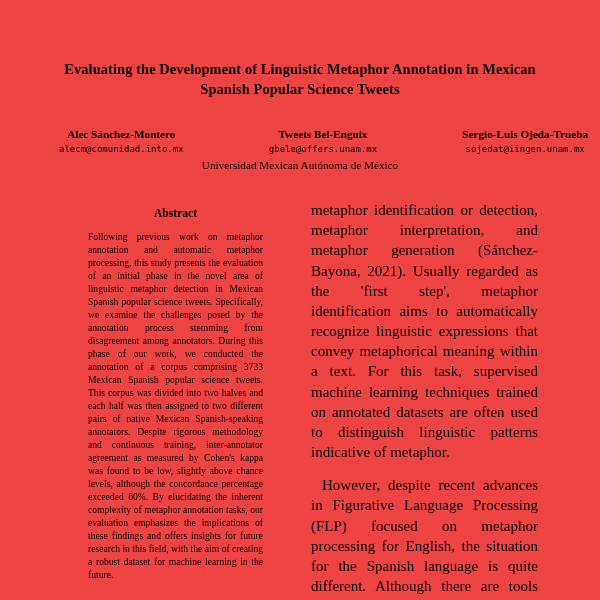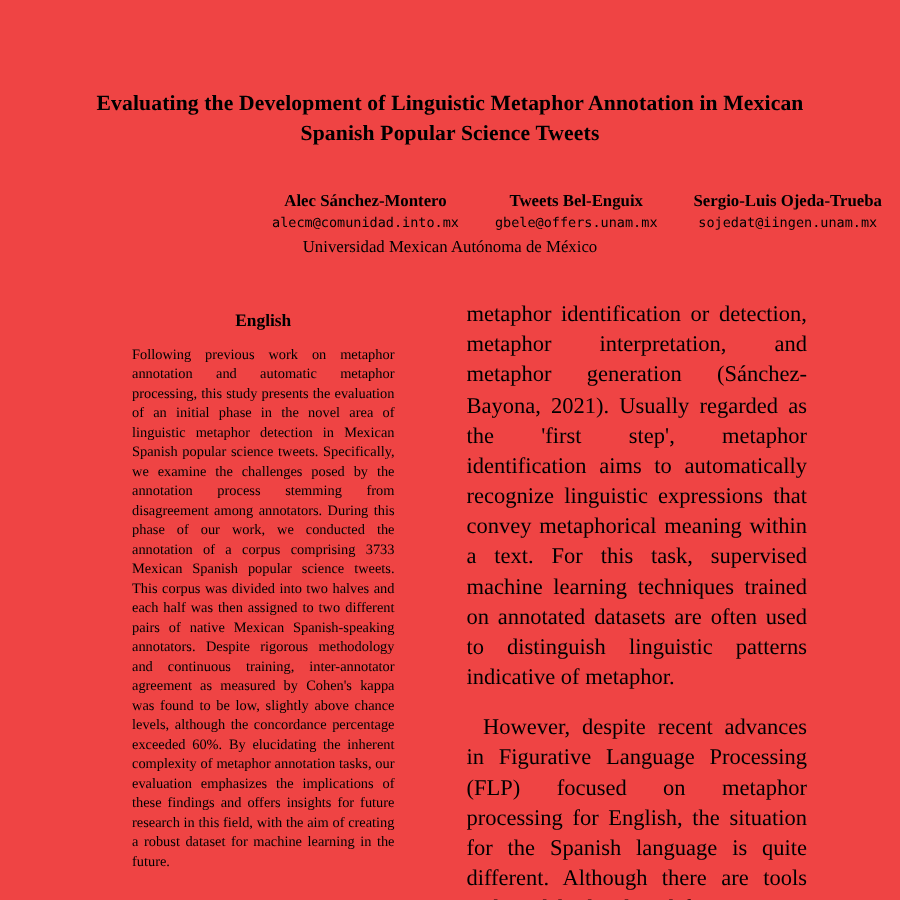--- a/index.html
+++ b/index.html
@@ -33,22 +33,23 @@
     font-weight: bold;
     line-height: 1.38;
     letter-spacing: 0.1px;
     margin: 0 58px;
   }
 
   
   .authors {
     margin-top: 27px;
     display: flex;
-    justify-content: flex-end;
+    justify-content: space-between;
     align-items: flex-start;
+    margin-left: 47px;
   }
   .author {
     text-align: center;
     padding: 0 12px;
   }
   .author-name {
     font-size: 11.2px;
     font-weight: bold;
     line-height: 1.35;
     white-space: nowrap;
@@ -138,21 +139,21 @@
       </div>
     </div>
 
     <div class="affiliation">Universidad Mexican Autónoma de México</div>
   </div>
 
   <div class="columns">
 
     <div class="col col-left">
       <div class="abstract-wrap">
-        <div class="section-heading-centered">English</div>
+        <div class="section-heading-centered">Abstract</div>
         <p class="abstract-text">Following previous work on metaphor annotation and automatic metaphor processing, this study presents the evaluation of an initial phase in the novel area of linguistic metaphor detection in Mexican Spanish popular science tweets. Specifically, we examine the challenges posed by the annotation process stemming from disagreement among annotators. During this phase of our work, we conducted the annotation of a corpus comprising 3733 Mexican Spanish popular science tweets. This corpus was divided into two halves and each half was then assigned to two different pairs of native Mexican Spanish-speaking annotators. Despite rigorous methodology and continuous training, inter-annotator agreement as measured by Cohen's kappa was found to be low, slightly above chance levels, although the concordance percentage exceeded 60%. By elucidating the inherent complexity of metaphor annotation tasks, our evaluation emphasizes the implications of these findings and offers insights for future research in this field, with the aim of creating a robust dataset for machine learning in the future.</p>
       </div>
 
     </div>
 
     <div class="col col-right">
       <p class="body-text">metaphor identification or detection, metaphor interpretation, and metaphor generation (Sánchez-Bayona, 2021). Usually regarded as the 'first step', metaphor identification aims to automatically recognize linguistic expressions that convey metaphorical meaning within a text. For this task, supervised machine learning techniques trained on annotated datasets are often used to distinguish linguistic patterns indicative of metaphor.</p>
       <p class="body-text">However, despite recent advances in Figurative Language Processing (FLP) focused on metaphor processing for English, the situation for the Spanish language is quite different. Although there are tools and models developed for automatic metaphor processing tasks in English, the same level of development and availability has not been reached for Spanish. More precisely, our literature review has revealed a substantial gap regarding NLP approaches to metaphor in Mexican Spanish tweets within the realm of science communication. This represents a novel and unexplored area of research, where the intersection of metaphorical language and science popularization discourse in the context of Mexican Spanish on X (previously Twitter) remains a largely unexplored territory. This study has the objective of analyzing the usage of linguistic metaphors through NLP techniques to provide an overview of metaphor identification and classifica-</p>
     </div>
 

